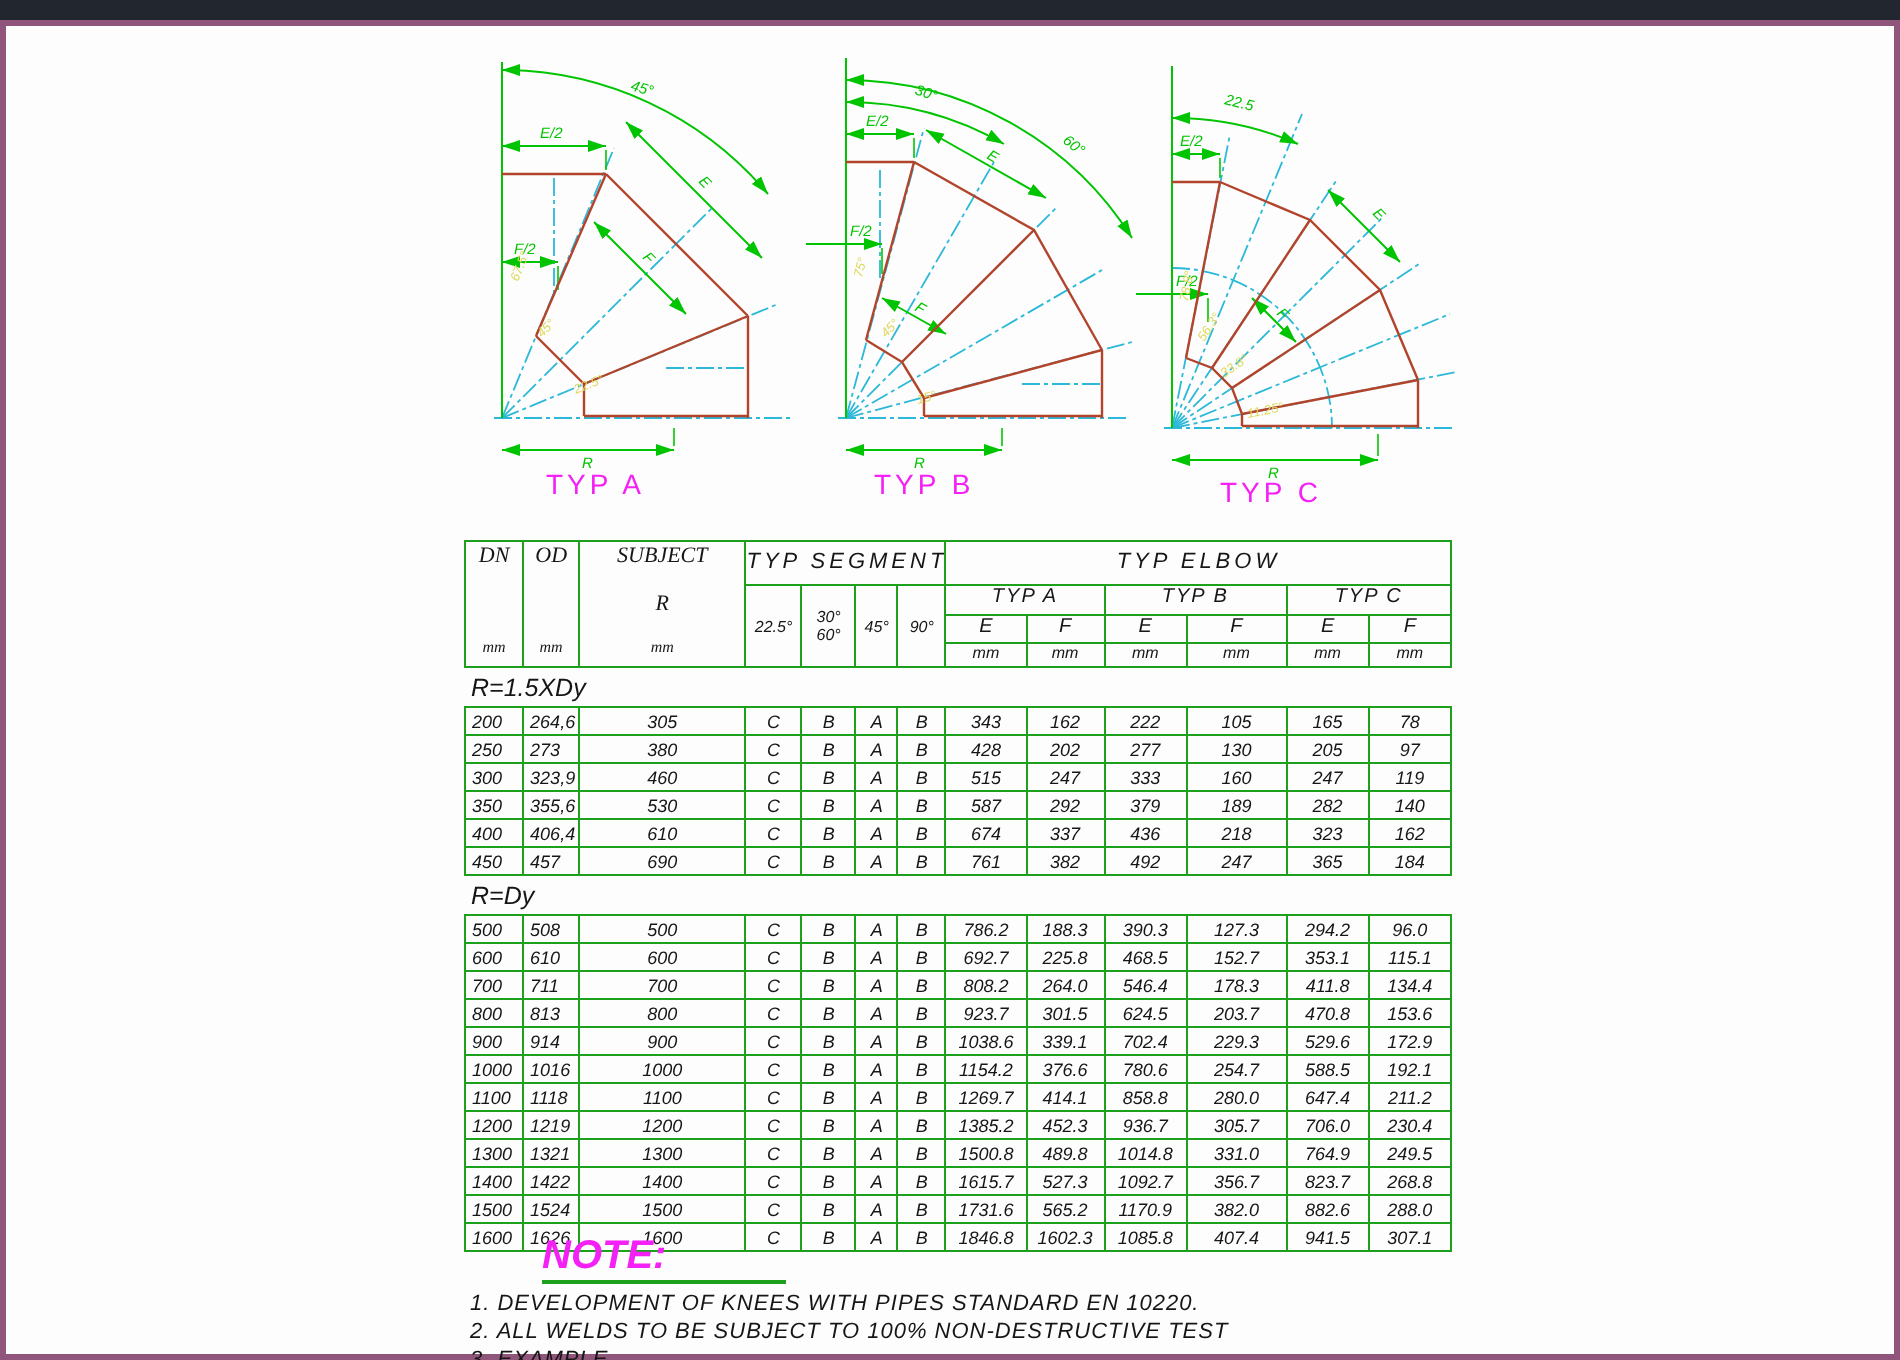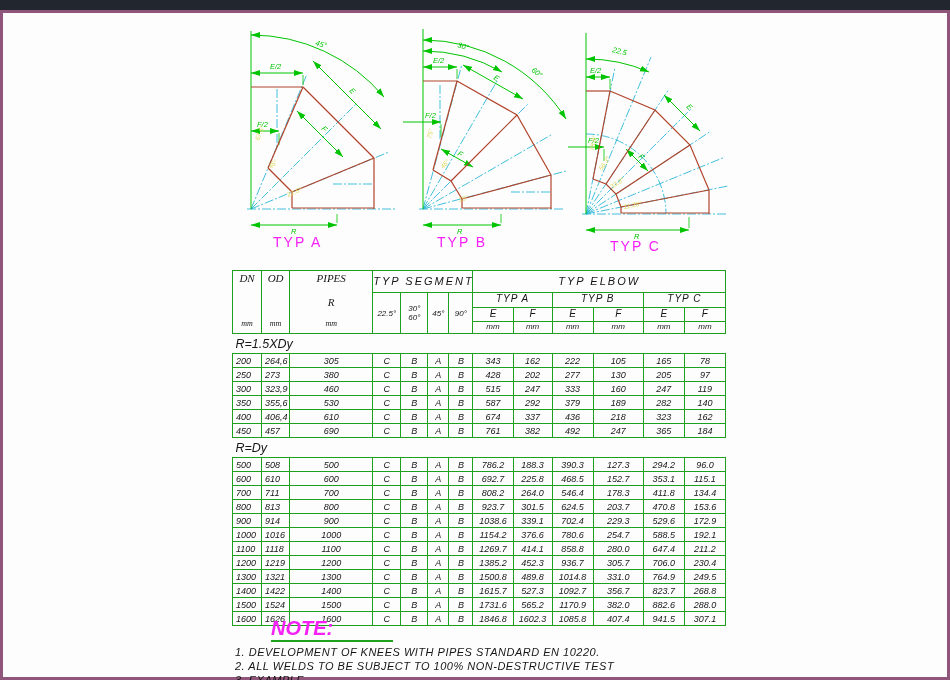--- a/index.html
+++ b/index.html
@@ -240,21 +240,21 @@
             </div>
           </th>
           <th rowspan="4">
             <div class="vcell" style="height:58px">
               <span>OD</span>
               <span class="bot">mm</span>
             </div>
           </th>
           <th rowspan="4">
             <div class="vcell" style="height:58px">
-              <span class="mid">PIPES</span>
+              <span class="mid">SUBJECT</span>
               <span class="mid">R</span>
               <span class="bot">mm</span>
             </div>
           </th>
           <th colspan="4" class="grp">TYP SEGMENT</th>
           <th colspan="6" class="grp">TYP ELBOW</th>
         </tr>
         <tr style="height:15px">
           <th rowspan="3" class="ang">
             <div>22.5°</div>

